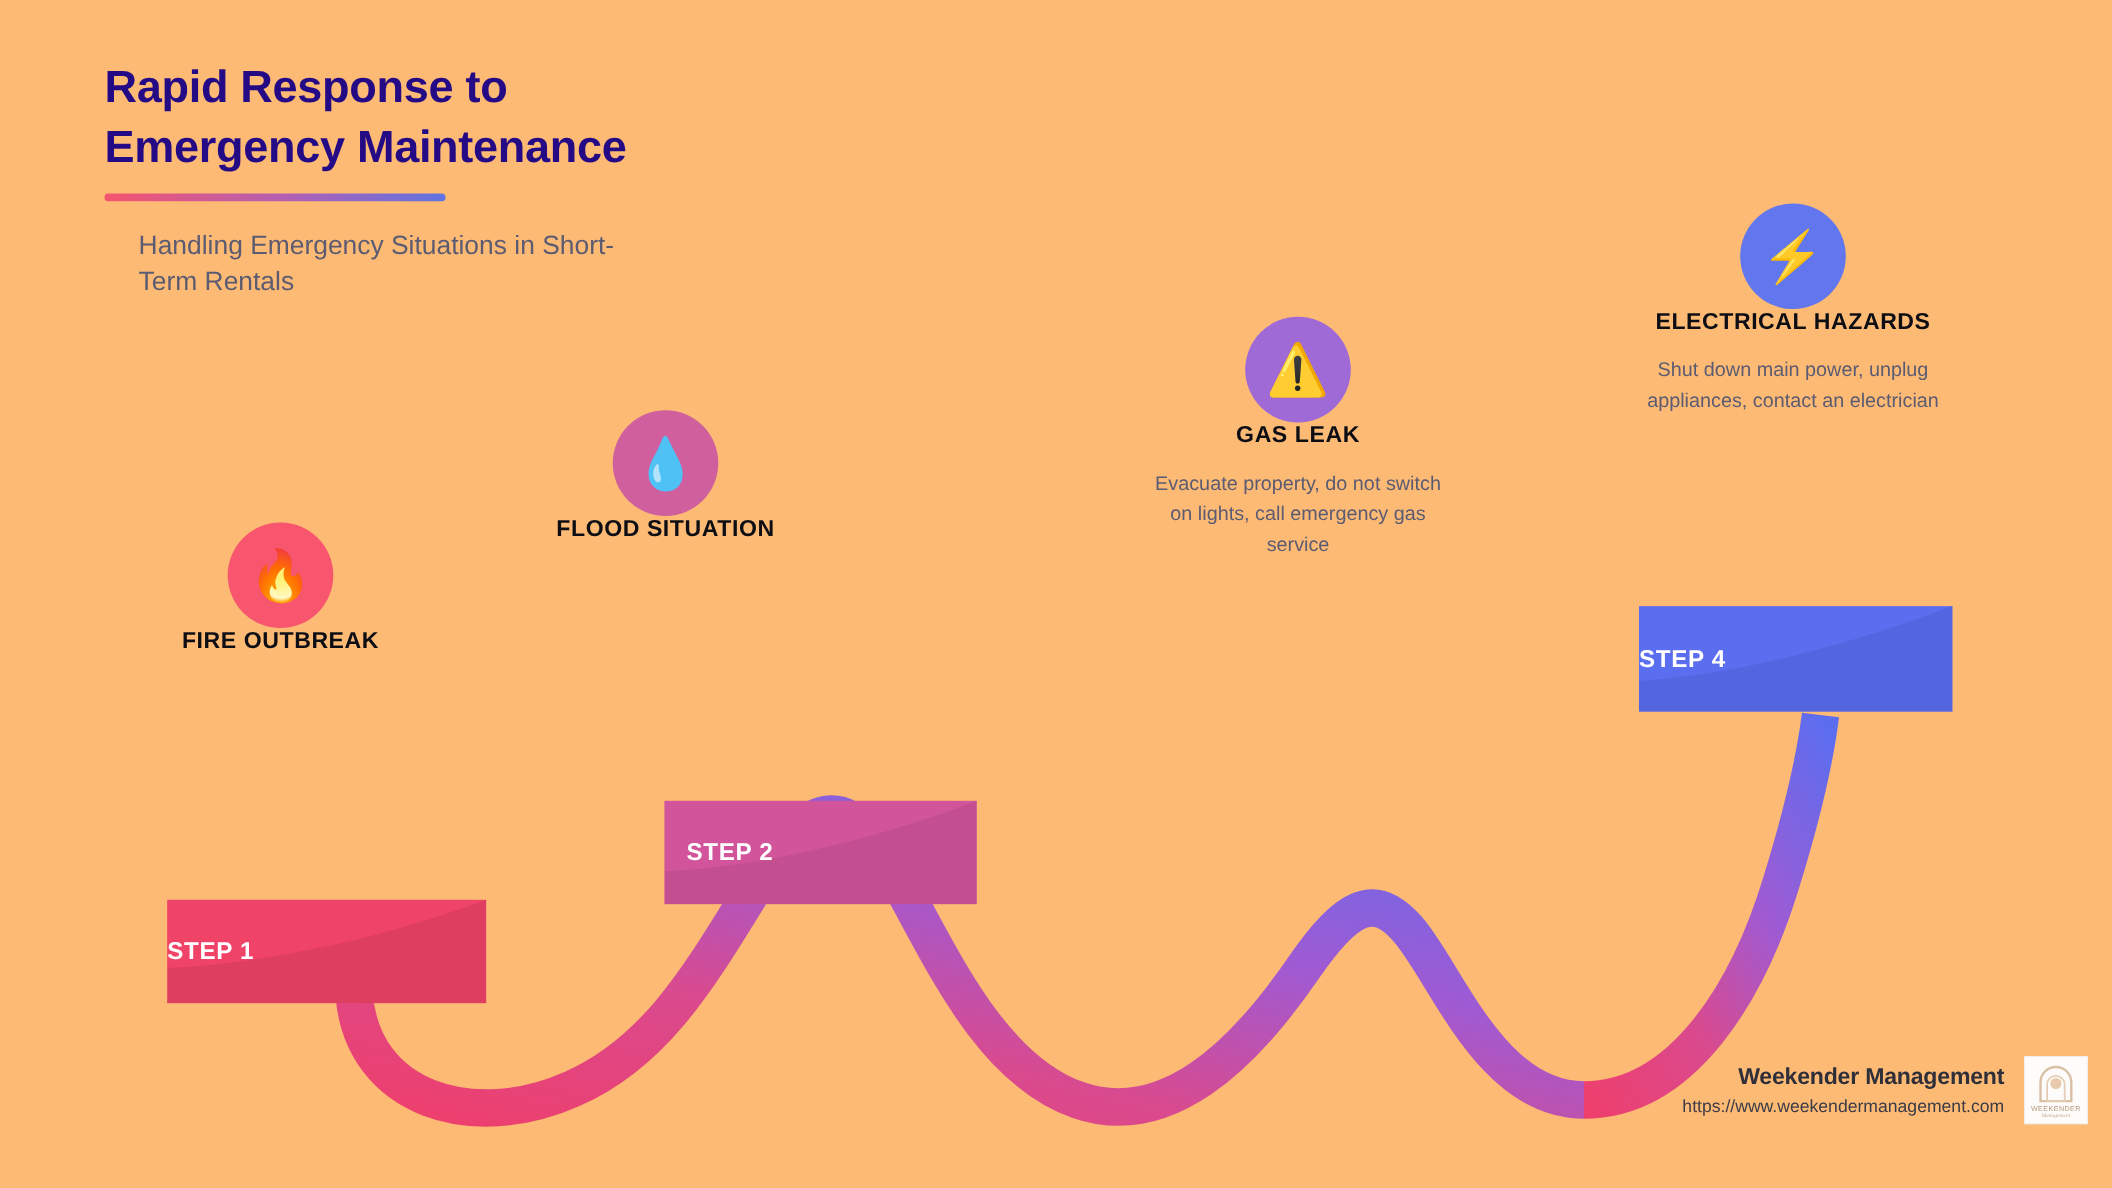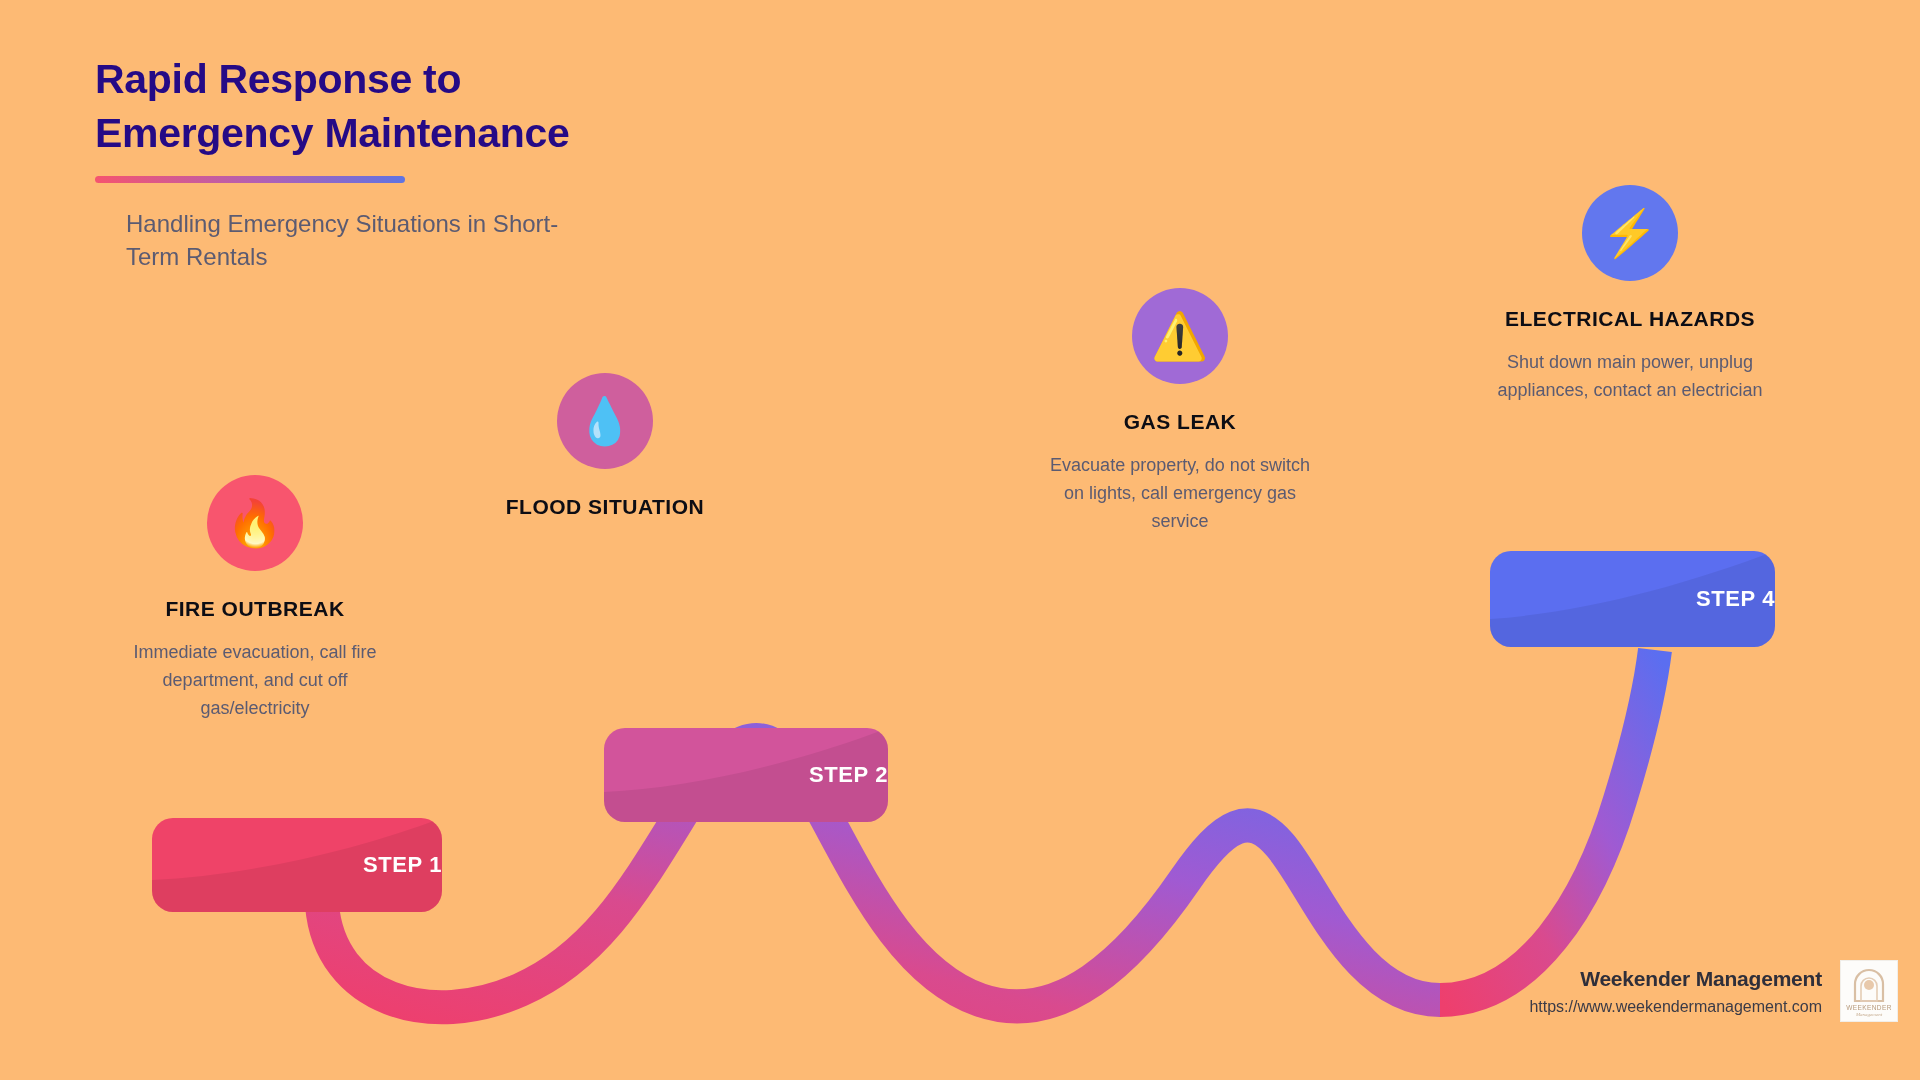--- a/index.html
+++ b/index.html
@@ -24,39 +24,38 @@
   .subtitle {
     margin-top:24px; font-size:24px; color:#5b5b72;
     line-height:1.38; width:480px;margin-left:31px;
   }
 
   
   #ribbon { position:absolute; left:0; top:0; width:1920px; height:1080px; }
 
   
   .banner {
-    position:absolute; display:flex; align-items:center; justify-content:flex-end;
+    position:absolute; display:flex; align-items:center; justify-content:flex-start;
     overflow:hidden;
-    border-radius:21px;
   }
   .banner .swoosh { position:absolute; inset:0; }
   .banner .blabel {
     position:relative; z-index:2;
     color:#ffffff; font-size:22px; font-weight:bold; letter-spacing:0.6px;
   }
 
   
   .step-block { position:absolute; text-align:center; }
   .icon-circle {
     width:96px; height:96px; border-radius:50%;
     margin:0 auto; display:flex; align-items:center; justify-content:center;
     font-size:46px; line-height:1;
   }
   .step-title {
-    margin-top:26px; font-size:21px; font-weight:bold;
+    font-size:21px; font-weight:bold;
     color:#0d0d14; letter-spacing:0.5px;
   }
   .step-desc {
     margin-top:18px; font-size:18px; color:#5b5b72; line-height:1.55;
   }
 
   
   .footer { position:absolute; right:22px; bottom:58px; display:flex; align-items:center; gap:18px; }
   .footer-text { text-align:right; }
   .brand-name { font-size:21px; font-weight:bold; color:#2f2f3a; letter-spacing:-0.2px; }
@@ -100,21 +99,20 @@
     <path d="M 1440 1000
              C 1530 1000, 1590 900, 1620 800
              C 1640 735, 1650 690, 1655 650" fill="none" stroke="url(#ribGrad)" stroke-width="34"></path>
   </svg>
 
   <div class="step-block" style="left:110px; top:475px; width:290px;">
     <div class="icon-circle" style="background:#f8556e;">
       <span>🔥</span>
     </div>
     <div class="step-title">FIRE OUTBREAK</div>
-    <div class="step-desc">Immediate evacuation, call fire department, and cut off gas/electricity</div>
   </div>
   <div class="banner" style="left:152px; top:818px; width:290px; height:94px; background:#ef4368;">
     <svg class="swoosh" viewBox="0 0 290 94" preserveAspectRatio="none">
       <path d="M0,62 C90,58 200,34 290,0 L290,94 L0,94 Z" fill="rgba(0,0,0,0.07)"></path>
     </svg>
     <span class="blabel">STEP 1</span>
   </div>
 
   <div class="step-block" style="left:455px; top:373px; width:300px;">
     <div class="icon-circle" style="background:#cf5f9d;">

